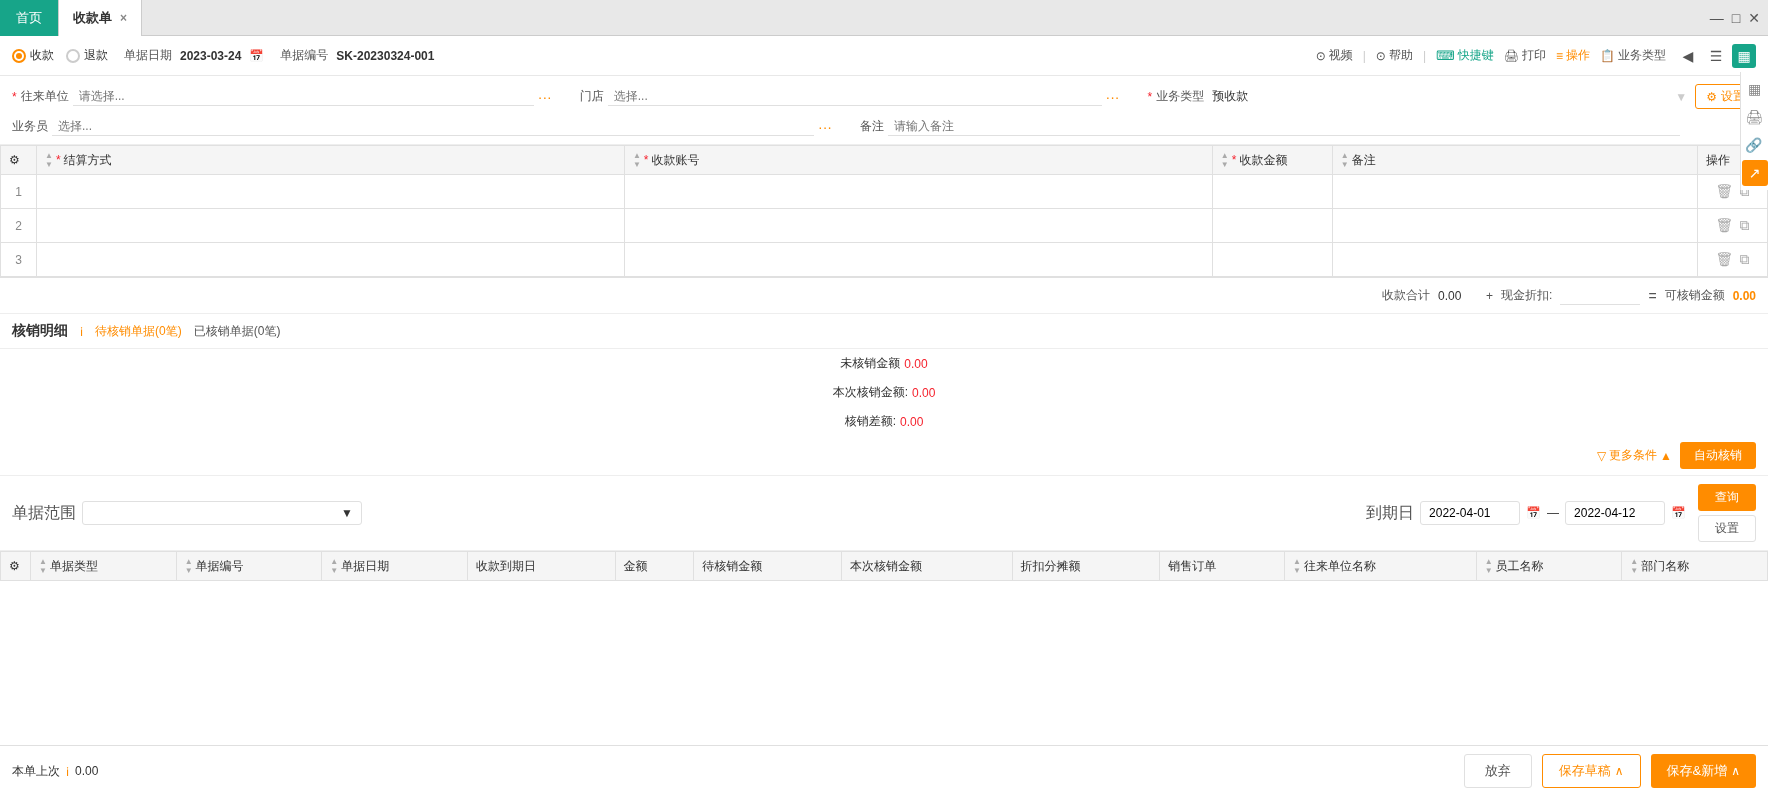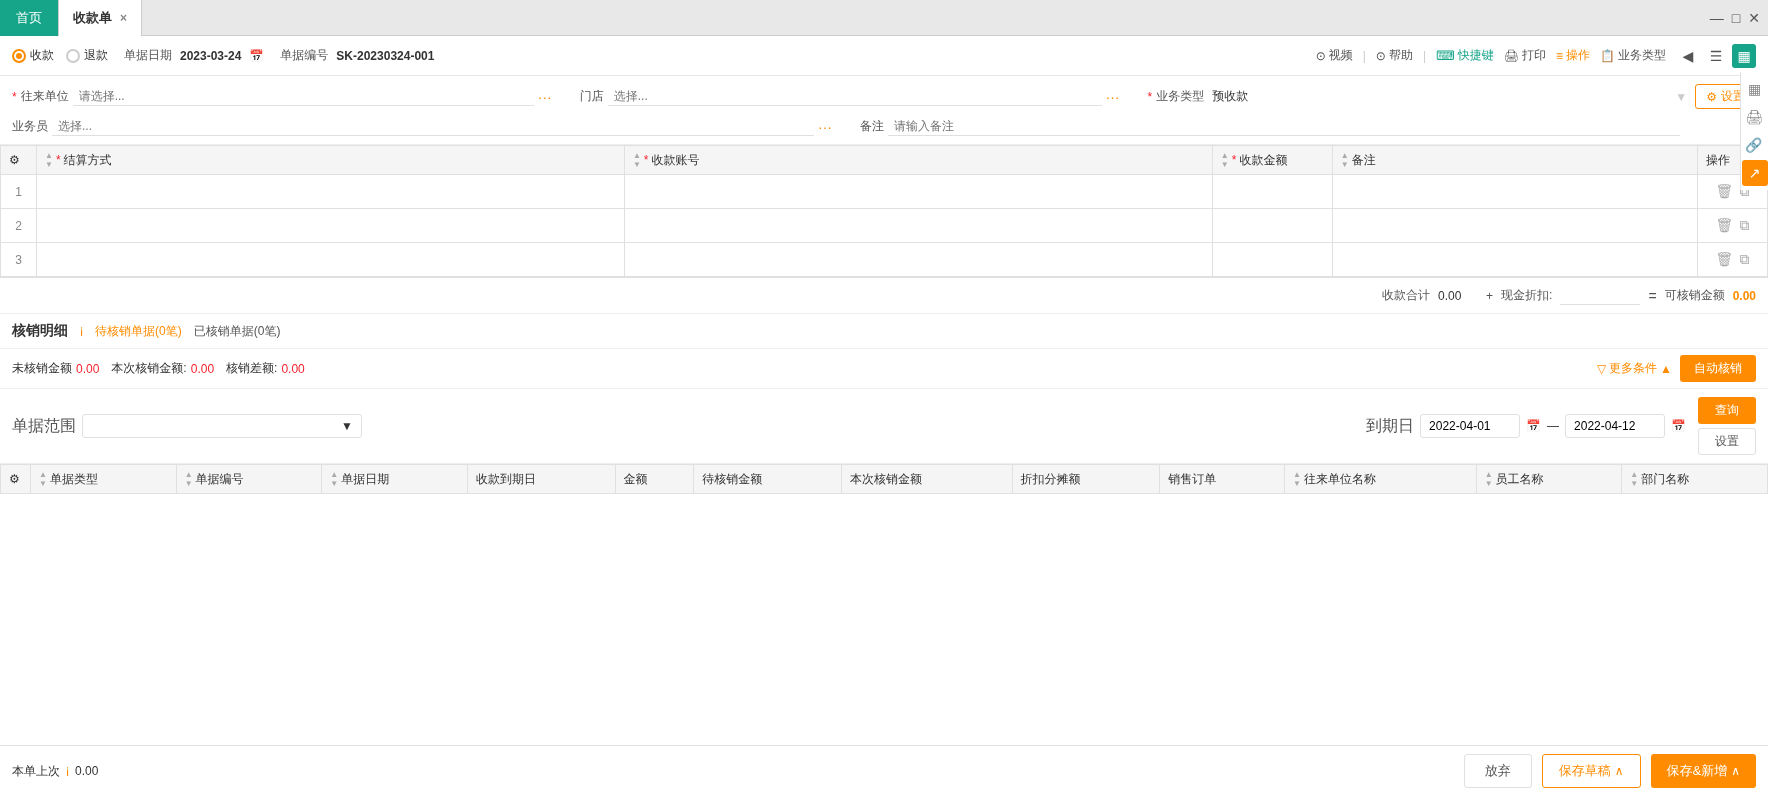--- a/index.html
+++ b/index.html
@@ -110,21 +110,21 @@
       display: flex; align-items: center; padding: 8px 12px; gap: 12px;
       border-bottom: 1px solid #eee; background: #fff;
     }
     .detail-title { font-size: 14px; font-weight: bold; color: #333; }
     .detail-title-info { color: #ff8c00; font-size: 12px; cursor: pointer; }
     .tab-link { color: #ff8c00; font-size: 12px; cursor: pointer; }
     .tab-link.inactive { color: #555; }
 
     .detail-filter-row {
       display: flex; align-items: center; padding: 6px 12px; gap: 12px;
-      background: #fff; border-bottom: 1px solid #eee; flex-wrap: wrap;
+      background: #fff; border-bottom: 1px solid #eee; flex-wrap: wrap; flex-direction: column;
     }
     .filter-item { display: flex; align-items: center; gap: 4px; font-size: 12px; }
     .filter-value { color: #f5222d; }
     .filter-right { margin-left: auto; display: flex; align-items: center; gap: 8px; }
     .more-filter-btn { color: #ff8c00; cursor: pointer; font-size: 12px; display: flex; align-items: center; gap: 3px; }
     .auto-clear-btn {
       background: #ff8c00; color: #fff; border: none; padding: 5px 14px;
       border-radius: 3px; cursor: pointer; font-size: 12px;
     }
 

